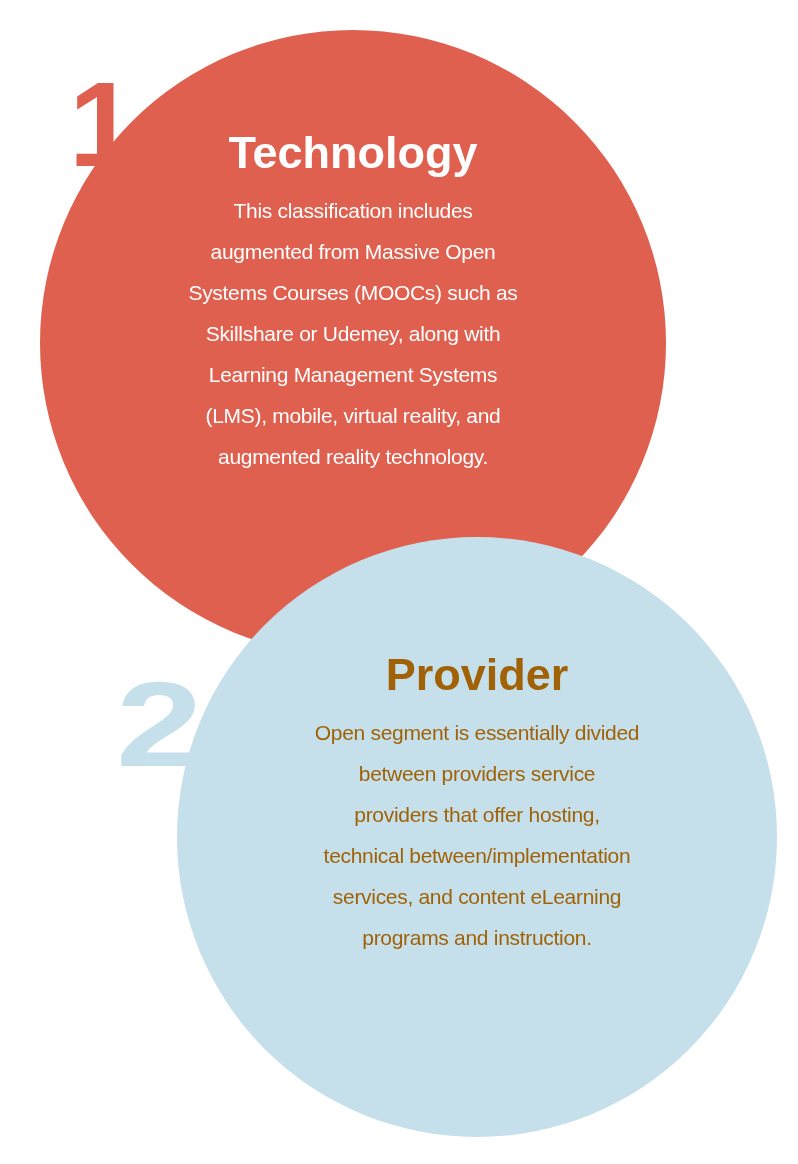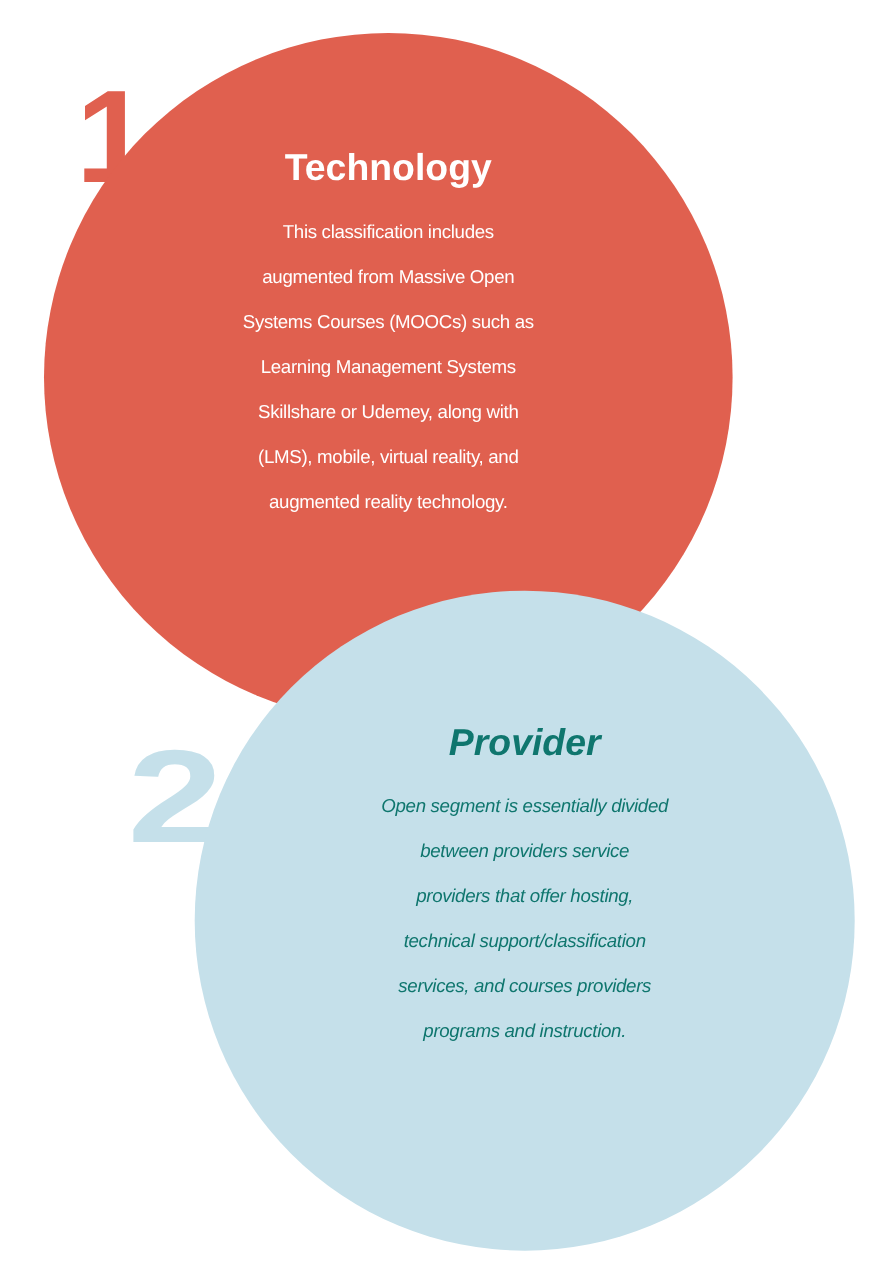--- a/index.html
+++ b/index.html
@@ -62,31 +62,30 @@
     z-index: 3;
   }
   .text1 {
     left: 93px;
     top: 133px;
     color: #ffffff;
   }
   .text2 {
     left: 217px;
     top: 655px;
-    color: #0f766e;
-    font-style: italic;
+    color: #a16207;
   }
   .title {
-    font-size: 34px;
+    font-size: 45px;
     font-weight: 700;
     line-height: 40px;
   }
   .body {
     margin-top: 17px;
-    font-size: 17px;
+    font-size: 21px;
     line-height: 41px;
     letter-spacing: -0.3px;
   }
   .line {
     white-space: nowrap;
   }
 </style>
 </head>
 <body>
 
@@ -99,32 +98,32 @@
   <div class="circle circle1"></div>
 
   <div class="circle circle2"></div>
 
   <div class="text-block text1">
     <div class="title">Technology</div>
     <div class="body">
       <div class="line">This classification includes</div>
       <div class="line">augmented from Massive Open</div>
       <div class="line">Systems Courses (MOOCs) such as</div>
+      <div class="line">Skillshare or Udemey, along with</div>
       <div class="line">Learning Management Systems</div>
-      <div class="line">Skillshare or Udemey, along with</div>
       <div class="line">(LMS), mobile, virtual reality, and</div>
       <div class="line">augmented reality technology.</div>
     </div>
   </div>
 
   <div class="text-block text2">
     <div class="title">Provider</div>
     <div class="body">
       <div class="line">Open segment is essentially divided</div>
       <div class="line">between providers service</div>
       <div class="line">providers that offer hosting,</div>
-      <div class="line">technical support/classification</div>
-      <div class="line">services, and courses providers</div>
+      <div class="line">technical between/implementation</div>
+      <div class="line">services, and content eLearning</div>
       <div class="line">programs and instruction.</div>
     </div>
   </div>
 
 </div>
 
 </body></html>

